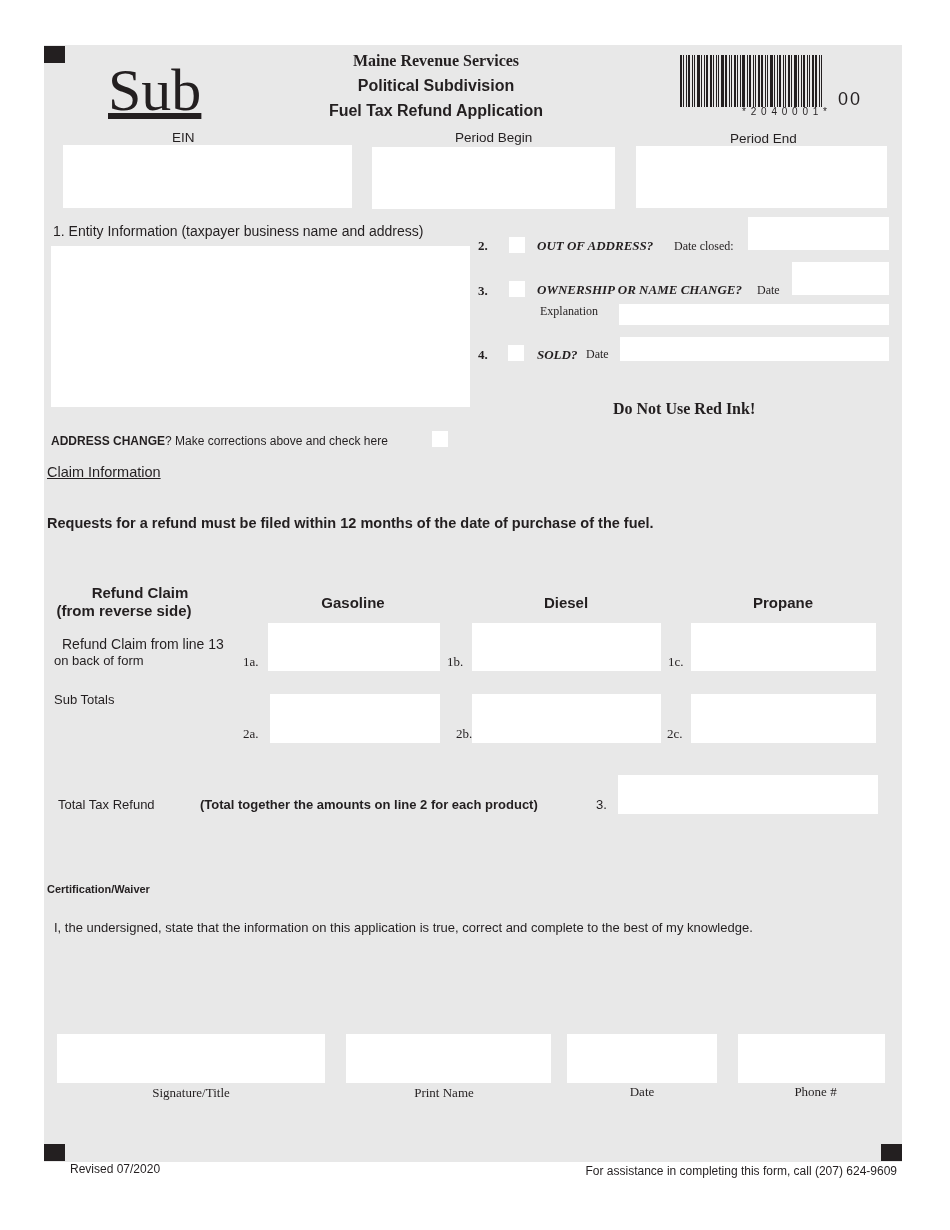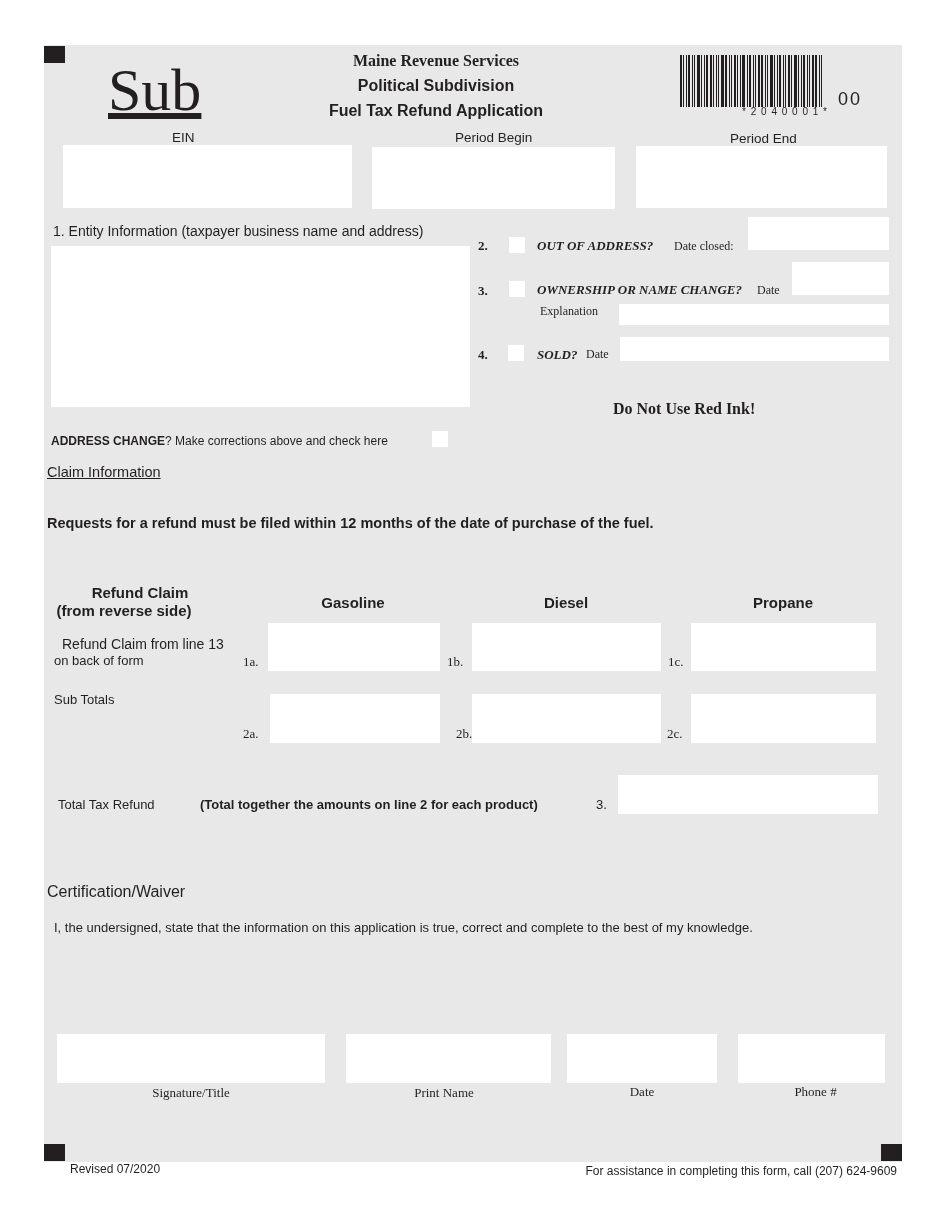--- a/index.html
+++ b/index.html
@@ -146,21 +146,21 @@
 <div class="num-serif" style="left:447px;top:726px;margin-left:9px;">2b.</div>
 <div class="field" style="left:472px;top:694px;width:189px;height:49px;"></div>
 <div class="num-serif" style="left:667px;top:726px;">2c.</div>
 <div class="field" style="left:691px;top:694px;width:185px;height:49px;"></div>
 
 <div class="lbl" style="left:58px;top:797px;font-size:13px;">Total Tax Refund</div>
 <div class="lbl" style="left:200px;top:797px;font-size:13px;font-weight:bold;">(Total together the amounts on line 2 for each product)</div>
 <div class="lbl" style="left:596px;top:797px;font-size:13px;">3.</div>
 <div class="field" style="left:618px;top:775px;width:260px;height:39px;"></div>
 
-<div class="abs" style="left:47px;top:883px;font-size:16px;font-weight:normal;">Certification/Waiver</div>
+<div class="abs" style="left:47px;top:883px;font-size:11px;font-weight:bold;">Certification/Waiver</div>
 <div class="abs" style="left:54px;top:920px;font-size:13px;white-space:nowrap;">I, the undersigned, state that the information on this application is true, correct and complete to the best of my knowledge.</div>
 
 <div class="field" style="left:57px;top:1034px;width:268px;height:49px;"></div>
 <div class="field" style="left:346px;top:1034px;width:205px;height:49px;"></div>
 <div class="field" style="left:567px;top:1034px;width:150px;height:49px;"></div>
 <div class="field" style="left:738px;top:1034px;width:147px;height:49px;"></div>
 
 <div class="sig-label" style="left:57px;top:1085px;width:268px;">Signature/Title</div>
 <div class="sig-label" style="left:346px;top:1085px;width:196px;">Print Name</div>
 <div class="sig-label" style="left:567px;top:1084px;width:150px;">Date</div>

